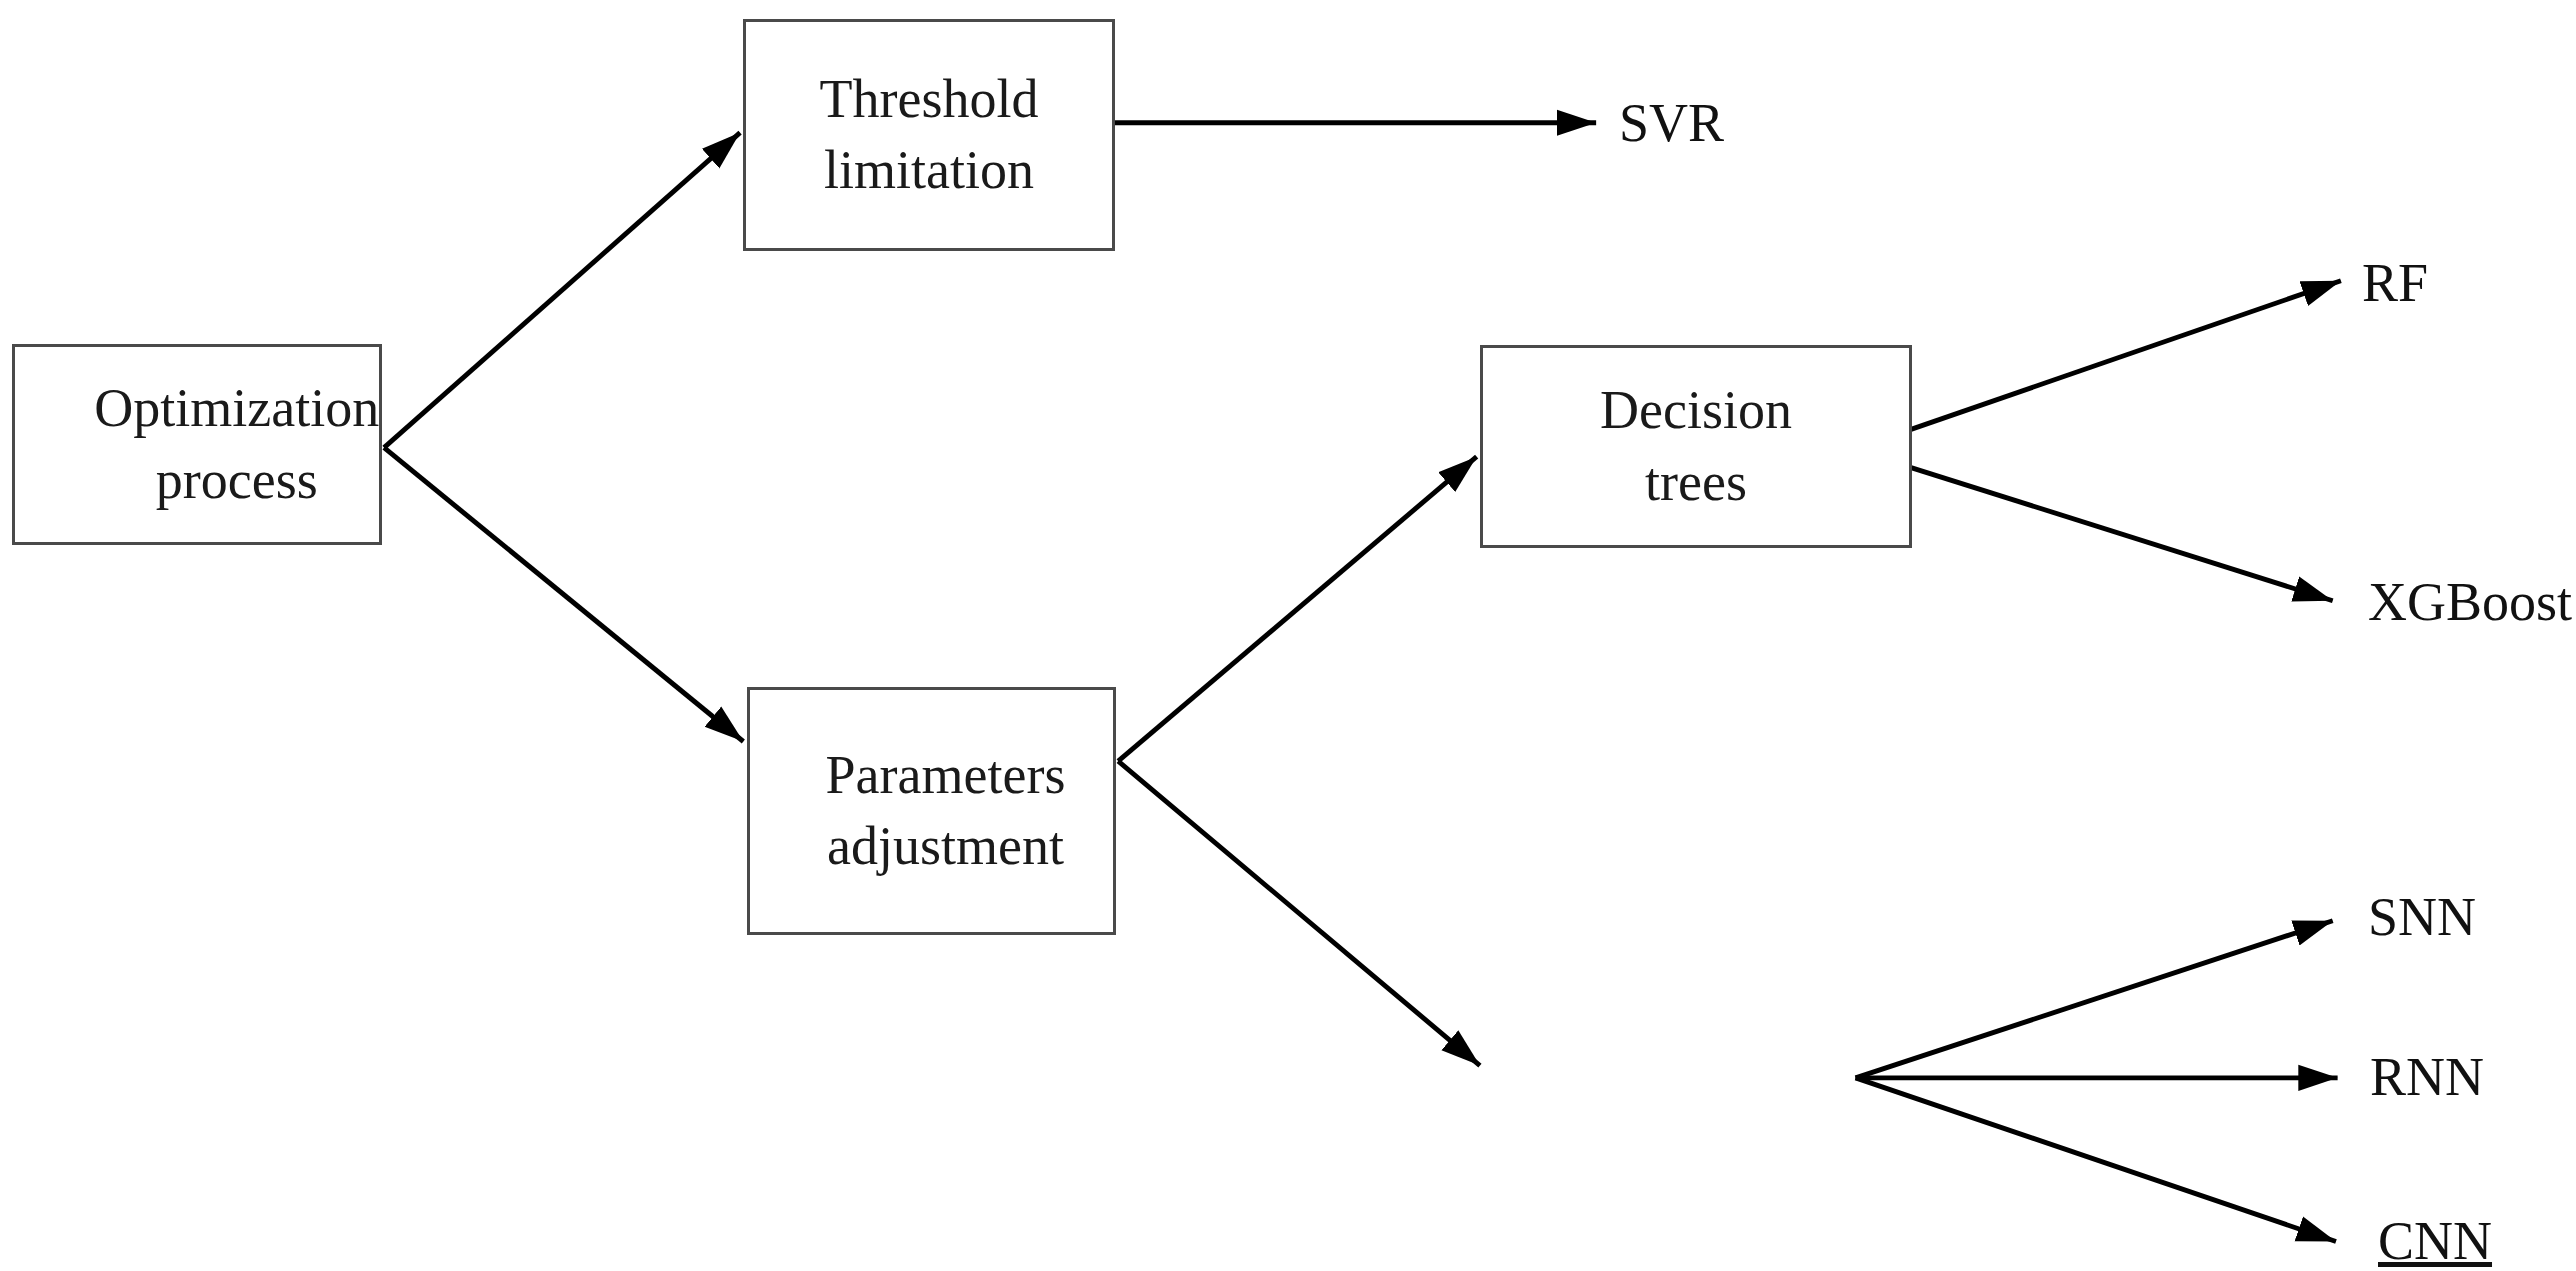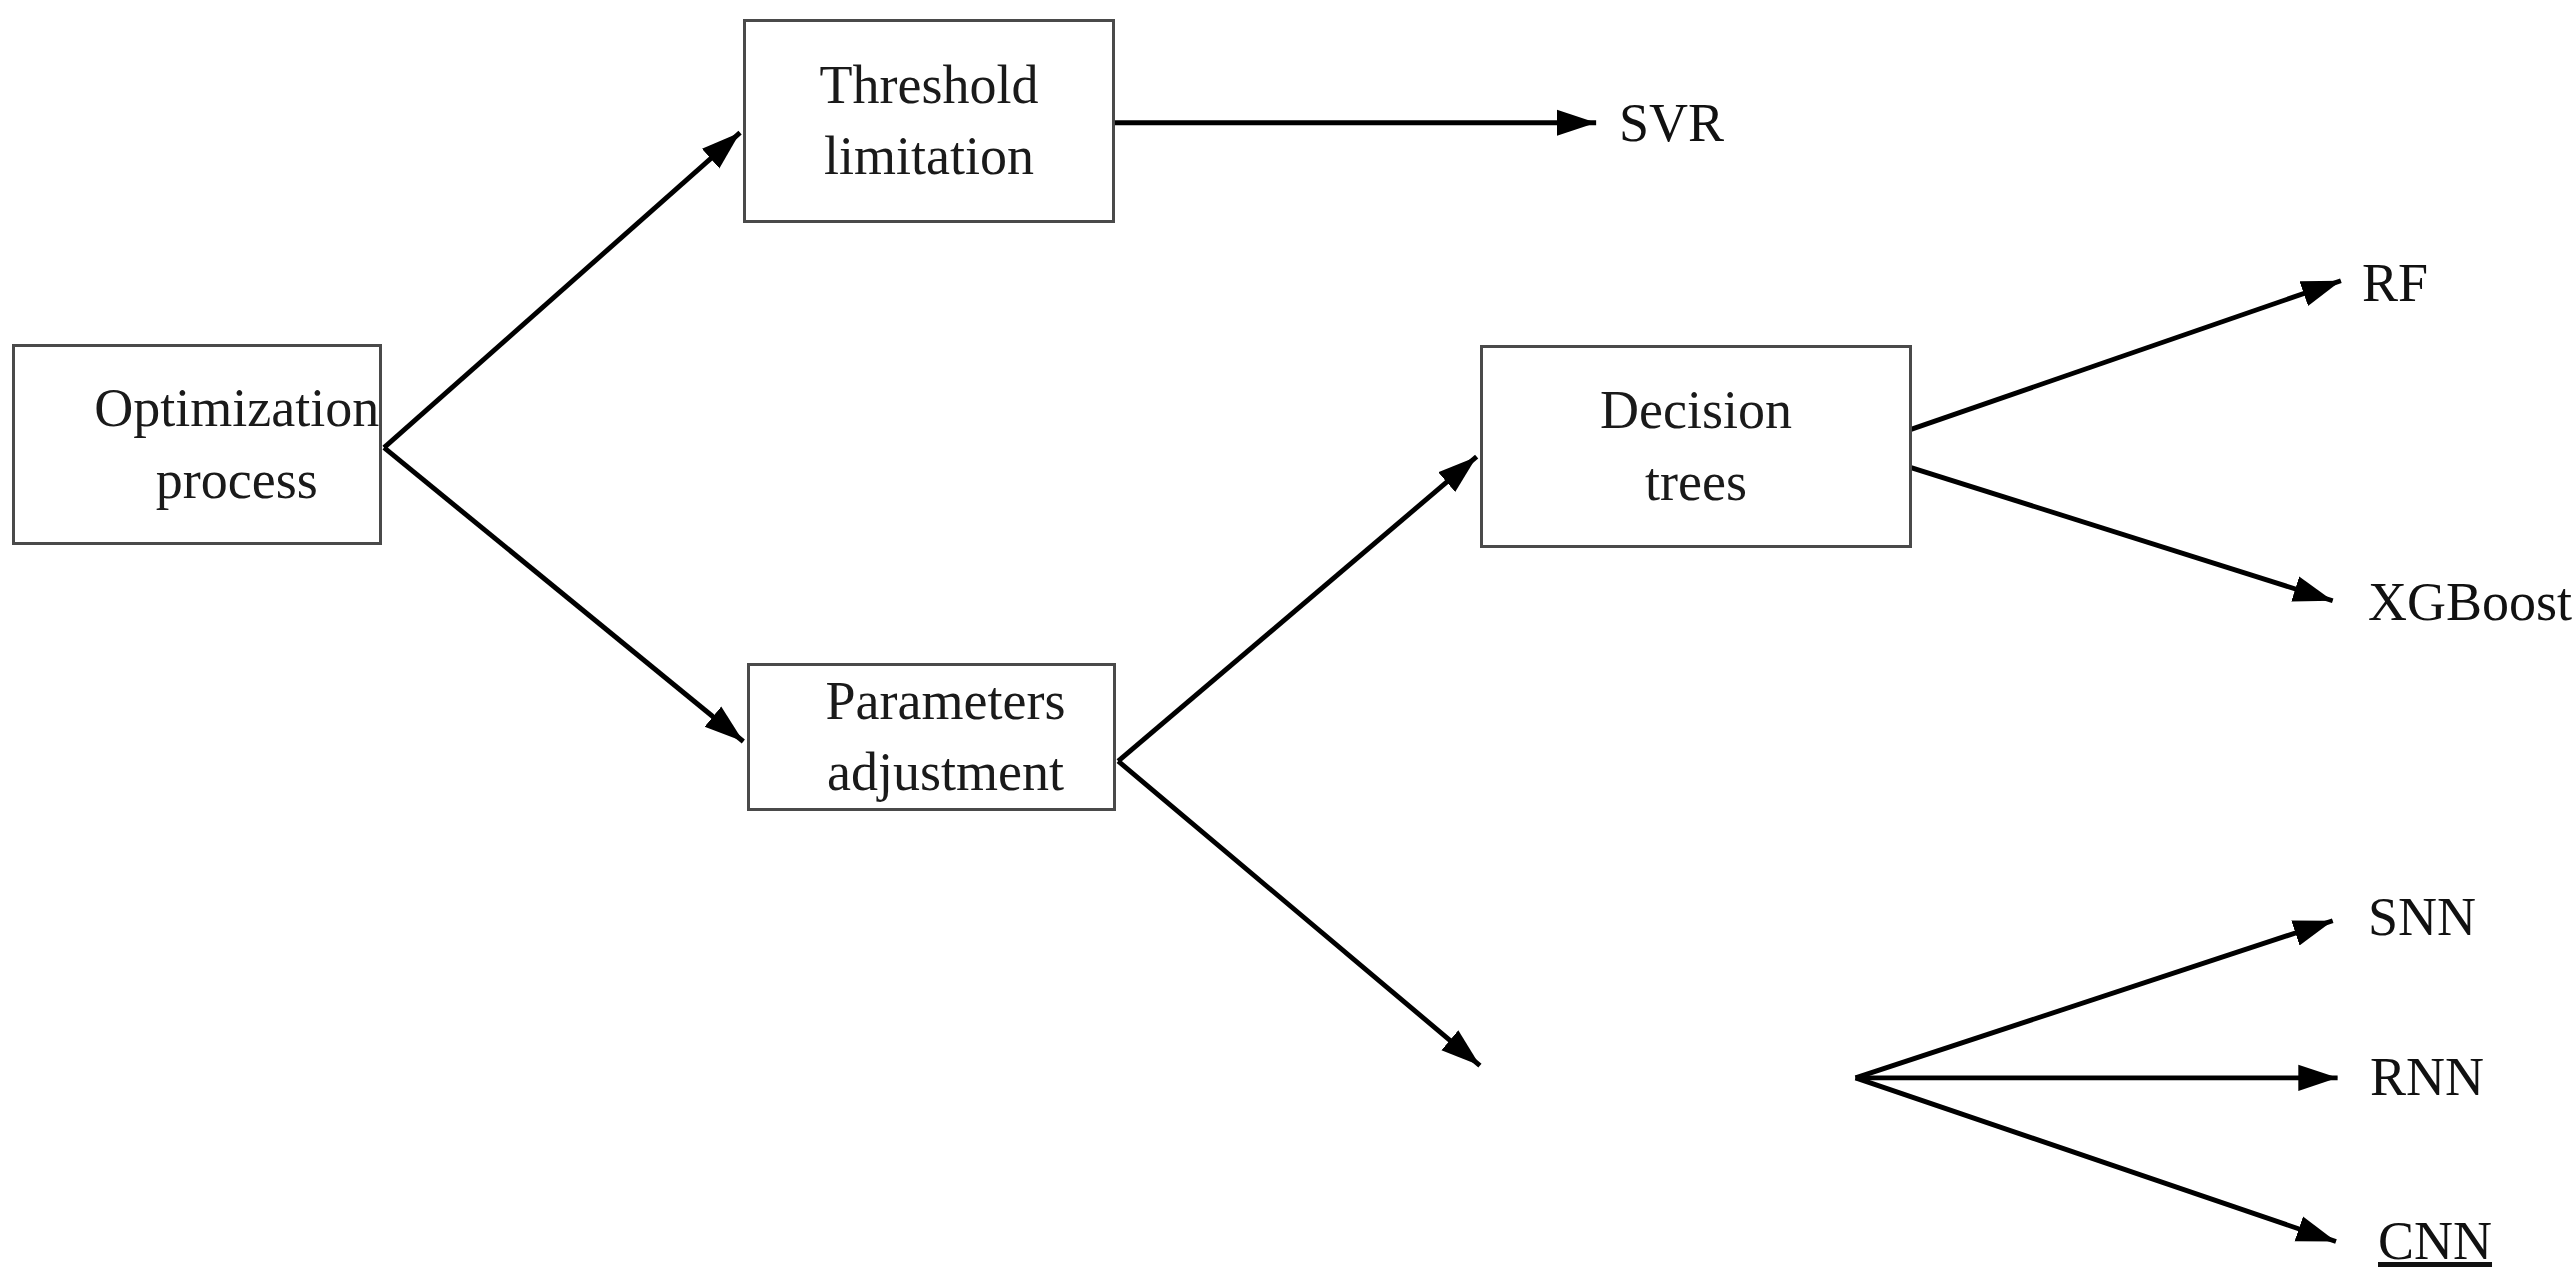--- a/index.html
+++ b/index.html
@@ -41,23 +41,23 @@
   .leaf {
     position: absolute;
     transform: translateY(-50%);
     font-size: 54px;
     line-height: 1;
     color: #111111;
     white-space: nowrap;
   }
   
   .node-optimization { left: 12.3px;   top: 344px;  width: 370px; height: 201px; justify-content: flex-end; }
-  .node-threshold    { left: 743px;  top: 19px;   width: 372px; height: 204px; }
+  .node-threshold    { left: 743px;  top: 19px;   width: 372px; height: 232px; }
   .node-decision     { left: 1480px; top: 345px;  width: 432px; height: 203px; }
-  .node-parameters   { left: 747px;  top: 663px;  width: 369px; height: 148px; padding-left: 28px; }
+  .node-parameters   { left: 747px;  top: 687px;  width: 369px; height: 248px; padding-left: 28px; }
   .node-neural       { left: 1483px; top: 970px; width: 369px; height: 205px; }
   
   .leaf-svr     { left: 1619px; top: 123px;  }
   .leaf-rf      { left: 2362px; top: 283px;  }
   .leaf-xgboost { left: 2368px; top: 602px;  }
   .leaf-snn     { left: 2368px; top: 917px; }
   .leaf-rnn     { left: 2370px; top: 1077px; }
   .leaf-cnn     { left: 2378px; top: 1241px; text-decoration: underline; }
 </style>
 </head>

